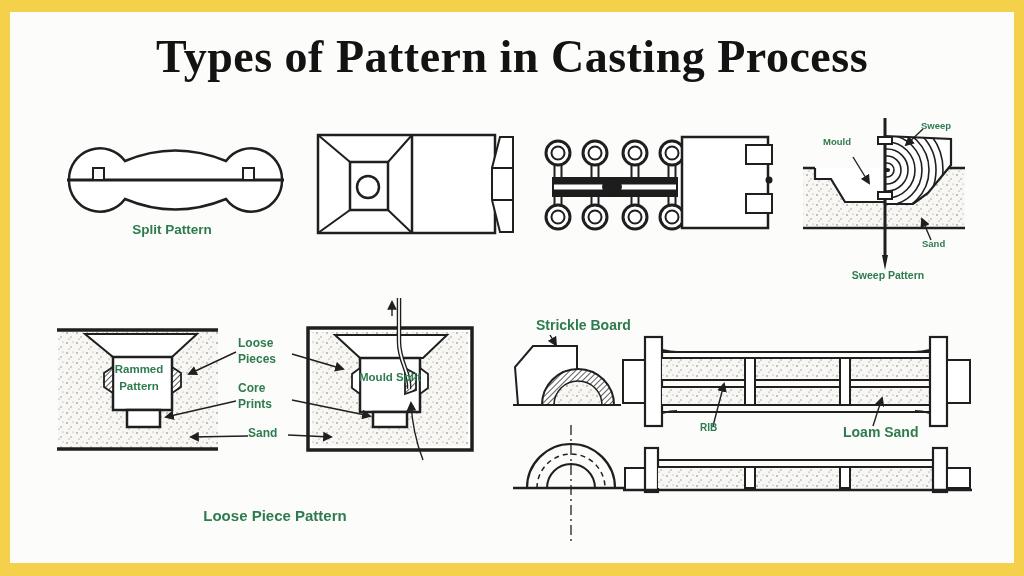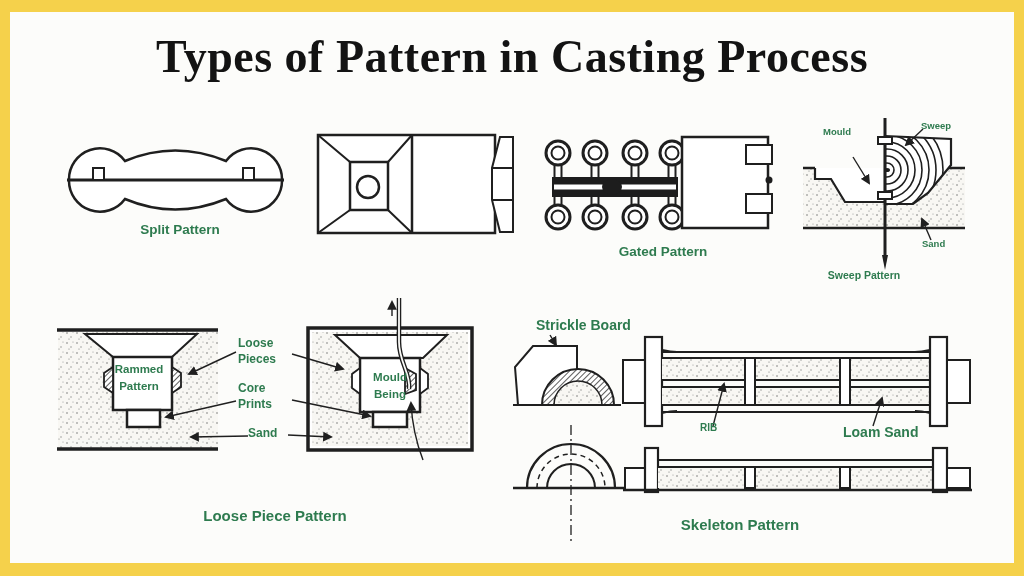--- a/index.html
+++ b/index.html
@@ -28,21 +28,21 @@
 
  <svg class="abs" style="left:57px;top:139px" width="230" height="84" viewBox="0 0 230 84">
    <g fill="#fff" stroke="#1F1F1F">
      <path d="M 12 41 A 31 31 0 0 1 68 22 Q 118 1 169 22 A 31 31 0 0 1 225 41
               A 31 31 0 0 1 169 60 Q 118 81 68 60 A 31 31 0 0 1 12 41 Z" stroke-width="2.5"></path>
      <path d="M 10 41 H 227" stroke-width="3" fill="none"></path>
      <rect x="36" y="29" width="11" height="12" stroke-width="2"></rect>
      <rect x="186" y="29" width="11" height="12" stroke-width="2"></rect>
    </g>
  </svg>
- <div class="cap" style="left:65px;top:222px;width:230px">Split Pattern</div>
+ <div class="cap" style="left:57px;top:222px;width:230px">Split Pattern</div>
 
  <svg class="abs" style="left:315px;top:130px" width="200" height="108" viewBox="0 0 200 108">
    <g fill="none" stroke="#1F1F1F">
      <rect x="3" y="5" width="177" height="98" fill="#fff" stroke-width="2.5"></rect>
      <path d="M 97 5 V 103" stroke-width="2.5"></path>
      <path d="M 3 5 L 35 32 M 97 5 L 73 32 M 3 103 L 35 80 M 97 103 L 73 80" stroke-width="2"></path>
      <rect x="35" y="32" width="38" height="48" fill="#fff" stroke-width="2.5"></rect>
      <circle cx="53" cy="57" r="11" fill="#fff" stroke-width="2.5"></circle>
      <path d="M 185 7 L 198 7 L 198 102 L 185 102 L 177 70 L 177 38 Z" fill="#fff" stroke-width="2"></path>
      <path d="M 177 38 H 198 M 177 70 H 198" stroke-width="2"></path>
@@ -81,21 +81,20 @@
      </g>
 
      <g fill="#fff">
        <rect x="142" y="6" width="86" height="91" stroke-width="2.5"></rect>
        <rect x="206" y="14" width="26" height="19" stroke-width="2"></rect>
        <rect x="206" y="63" width="26" height="19" stroke-width="2"></rect>
        <circle cx="229" cy="49" r="3.5" fill="#1d1d1d" stroke="none"></circle>
      </g>
    </g>
  </svg>
- <div class="cap" style="left:540px;top:244px;width:246px">Gated Pattern</div>
 
  <svg class="abs" style="left:795px;top:112px" width="180" height="175" viewBox="0 0 180 175">
    <defs>
      <pattern id="st1" width="10" height="10" patternUnits="userSpaceOnUse">
        <rect width="10" height="10" fill="#f8f7f3"></rect>
        <circle cx="2" cy="3" r="0.8" fill="#777"></circle>
           <circle cx="6" cy="7" r="0.7" fill="#888"></circle>
        <circle cx="8" cy="2" r="0.6" fill="#999"></circle>
           <circle cx="4" cy="9" r="0.6" fill="#777"></circle>
      </pattern>
@@ -132,24 +131,24 @@
        <rect x="83" y="25" width="14" height="7" fill="#fff" stroke-width="2"></rect>
        <rect x="83" y="80" width="14" height="7" fill="#fff" stroke-width="2"></rect>
      </g>
      <g fill="none" stroke-width="1.4">
        <path d="M 58 45 L 74 71" marker-end="url(#ar1)"></path>
        <path d="M 128 17 L 111 33" marker-end="url(#ar1)"></path>
        <path d="M 136 128 L 127 107" marker-end="url(#ar1)"></path>
      </g>
    </g>
  </svg>
- <div class="lbl sm" style="left:823px;top:126px">Mould</div>
+ <div class="lbl sm" style="left:823px;top:136px">Mould</div>
  <div class="lbl sm" style="left:921px;top:120px">Sweep</div>
  <div class="lbl sm" style="left:922px;top:238px">Sand</div>
- <div class="cap sm" style="left:784px;top:269px;width:160px">Sweep Pattern</div>
+ <div class="cap sm" style="left:808px;top:269px;width:160px">Sweep Pattern</div>
 
  <svg class="abs" style="left:55px;top:290px" width="425" height="212" viewBox="0 0 425 212">
    <defs>
      <pattern id="st2" width="10" height="10" patternUnits="userSpaceOnUse">
        <rect width="10" height="10" fill="#f8f7f3"></rect>
        <circle cx="2" cy="3" r="0.8" fill="#777"></circle>
           <circle cx="6" cy="7" r="0.7" fill="#888"></circle>
        <circle cx="8" cy="2" r="0.6" fill="#999"></circle>
           <circle cx="4" cy="9" r="0.6" fill="#777"></circle>
      </pattern>
@@ -192,21 +191,21 @@
      <g fill="none" stroke-width="1.4">
        <path d="M 337 26 L 337 12" marker-end="url(#ar2)"></path>
        <path d="M 237 64 L 288 79" marker-end="url(#ar2)"></path>
        <path d="M 237 110 L 315 126" marker-end="url(#ar2)"></path>
        <path d="M 233 145 L 276 147" marker-end="url(#ar2)"></path>
        <path d="M 368 170 C 361 152 357 132 356 113" marker-end="url(#ar2)"></path>
      </g>
    </g>
  </svg>
  <div class="lbl inbox" style="left:114px;top:361px;width:50px">Rammed Pattern</div>
- <div class="lbl inbox" style="left:359px;top:369px;width:62px">Mould Being</div>
+ <div class="lbl inbox" style="left:359px;top:369px;width:62px">Mould Split</div>
  <div class="lbl" style="left:238px;top:336px;width:62px">Loose Pieces</div>
  <div class="lbl" style="left:238px;top:381px;width:62px">Core Prints</div>
  <div class="lbl" style="left:248px;top:426px;width:48px">Sand</div>
  <div class="cap big" style="left:180px;top:507px;width:190px">Loose Piece Pattern</div>
 
  <svg class="abs" style="left:505px;top:333px" width="470" height="212" viewBox="0 0 470 212">
    <defs>
      <pattern id="st3" width="10" height="10" patternUnits="userSpaceOnUse">
        <rect width="10" height="10" fill="#f8f7f3"></rect>
        <circle cx="2" cy="3" r="0.8" fill="#777"></circle>
@@ -264,14 +263,13 @@
      <rect x="240" y="134" width="10" height="21" fill="#fff" stroke-width="2"></rect>
      <rect x="335" y="134" width="10" height="21" fill="#fff" stroke-width="2"></rect>
      <rect x="428" y="115" width="14" height="44" fill="#fff" stroke-width="2.2"></rect>
      <rect x="442" y="135" width="23" height="20" fill="#fff" stroke-width="2"></rect>
      <path d="M 118 157 H 467" fill="none" stroke-width="2.5"></path>
    </g>
  </svg>
  <div class="lbl" style="left:536px;top:316px;font-size:14px">Strickle Board</div>
  <div class="lbl" style="left:700px;top:421px;font-size:10px">RIB</div>
  <div class="lbl" style="left:843px;top:423px;font-size:14px">Loam Sand</div>
- <div class="cap big" style="left:655px;top:516px;width:170px">Skeleton Pattern</div>
 </div>
 
 </body></html>

